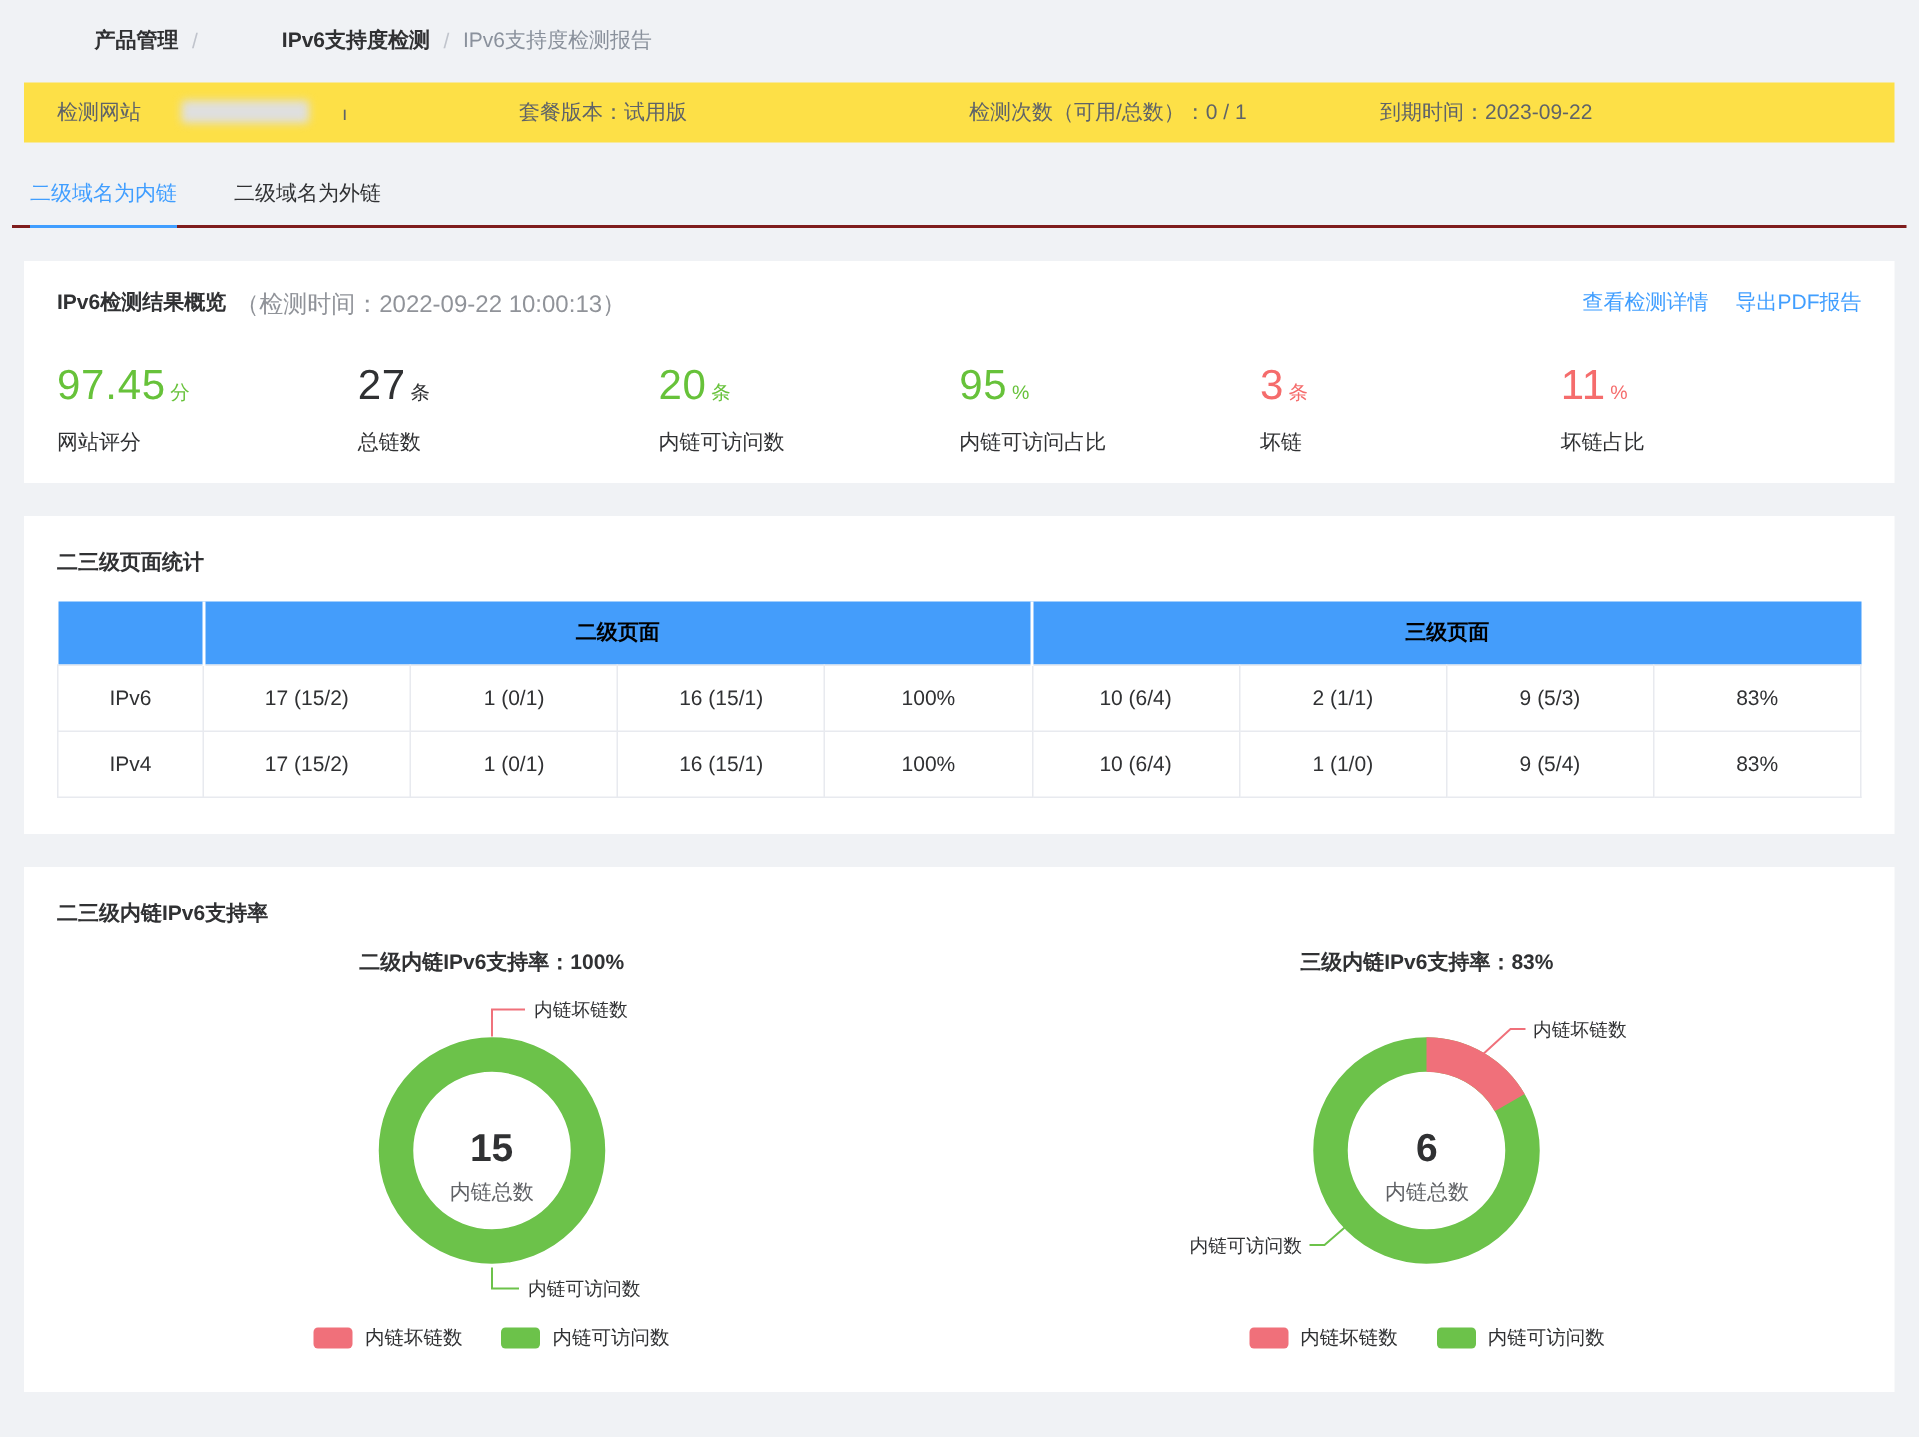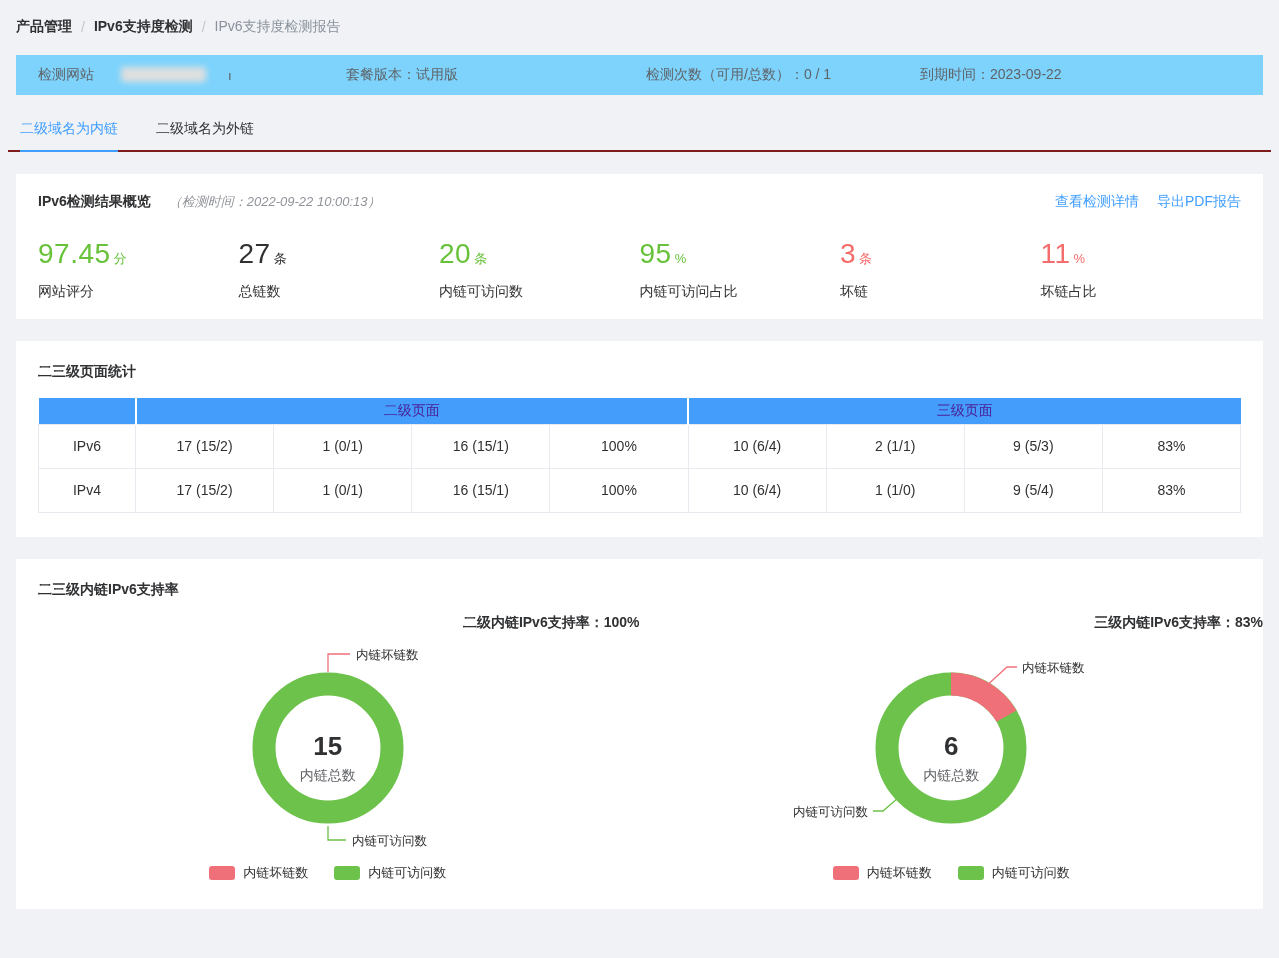--- a/index.html
+++ b/index.html
@@ -6,65 +6,65 @@
   html,body { width:1279px; height:958px; }
   body {
     background:#f0f2f5;
     font-family:"Liberation Sans","DejaVu Sans",sans-serif;
     color:#303133;
     font-size:14px;
     overflow:hidden;
   }
   
   .breadcrumb { padding:18px 16px 13px; display:flex; align-items:center; gap:9px; font-size:14px; }
-  .crumb-strong { font-weight:700; color:#303133; cursor:pointer; }
+  .crumb-strong { font-weight:700; color:#303133; cursor:pointer;margin-left:47px; }
   .crumb-sep { color:#c0c4cc; }
   .crumb-current { color:#8a919c; }
   
-  .info-bar { margin:6px 16px 0; background:#7dd3fc; height:40px; position:relative; color:#5f6368; }
+  .info-bar { margin:6px 16px 0; background:#fde047; height:40px; position:relative; color:#5f6368; }
   .info-bar > div { position:absolute; top:0; height:40px; display:flex; align-items:center; }
   .ib-site { left:22px; }
   .ib-blur { position:absolute; left:105px; top:12px; width:85px; height:15px; background:#dfdfdf; filter:blur(3px); border-radius:2px; }
   .ib-char { position:absolute; left:212px; top:0; height:40px; display:flex; align-items:center; font-size:13px; }
   .ib-plan { left:330px; }
   .ib-count { left:630px; }
   .ib-expiry { left:904px; }
   
   .tabs { margin:16px 8px 0; border-bottom:2px solid #7f1d1d; padding:0 12px; display:flex; }
   .tab { padding:9px 0 12px; margin-right:38px; margin-bottom:-2px; cursor:pointer; font-size:14px; color:#303133; }
   .tab.active { color:#409EFF; border-bottom:2px solid #409EFF; }
   
   .card { background:#fff; margin:22px 16px 0; }
   .card-title { font-weight:700; font-size:14px; color:#303133; }
   
   .overview { padding:19px 22px 18px; }
   .ov-head { display:flex; align-items:flex-start; }
-  .ov-subtitle { color:#909399; font-size:13px; margin-left:18px; flex:1;font-style:italic; }
+  .ov-subtitle { color:#909399; font-size:16px; margin-left:6px; flex:1; }
   .ov-actions { display:flex; gap:18px; }
   .ov-actions span { color:#409EFF; cursor:pointer; font-size:14px; }
   .stats { display:flex; margin-top:27px; }
   .stat { width:224px; }
   .stat-num { font-size:28px; font-weight:500; letter-spacing:0.5px; }
   .stat-unit { font-size:13px; font-weight:400; margin-left:3px; }
   .stat-label { margin-top:13px; font-size:14px; color:#303133; }
   
   .table-card { padding:22px 22px 24px; }
   table { width:100%; border-collapse:collapse; margin-top:17px; table-layout:fixed; }
   th, td { border:1px solid #e8eaef; text-align:center; font-size:14px; font-weight:400; }
-  tr.group-row th { background:#449dfb; color:#4c1d95; font-weight:400; height:26px; border:none; border-right:2px solid #fff; }
+  tr.group-row th { background:#449dfb; color:#000000; font-weight:700; height:42px; border:none; border-right:2px solid #fff; }
   tr.group-row th:last-child { border-right:none; }
   tr.sub-row th { height:44px; color:#303133; background:#fff; }
   tbody td { height:44px; color:#303133; }
   col.first { width:97px; }
   
   .charts-card { padding:22px 0 27px; }
   .charts-card .card-title { padding:0 22px; }
   .charts-row { display:flex; margin-top:15px; }
   .chart-block { flex:1; }
-  .chart-subtitle { text-align:right; font-weight:700; font-size:14px; color:#303133; }
+  .chart-subtitle { text-align:center; font-weight:700; font-size:14px; color:#303133; }
   .chart-area { position:relative; height:212px; margin-top:8px; }
   .donut-svg { position:absolute; left:calc(50% - 80px); top:28px; }
   .overlay-svg { position:absolute; left:calc(50% - 180px); top:0; pointer-events:none; }
   .overlay-svg text { font-size:12.5px; fill:#303133; font-family:"Liberation Sans","DejaVu Sans",sans-serif; }
   .donut-center { position:absolute; left:50%; top:108px; transform:translate(-50%,-50%); text-align:center; }
   .donut-value { font-size:26px; font-weight:700; color:#303133;margin-top:20px; }
   .donut-label { font-size:14px; color:#606266; margin-top:5px; }
   .legend { display:flex; justify-content:center; gap:26px; margin-top:12px; }
   .legend-item { display:flex; align-items:center; gap:8px; cursor:pointer; }
   .legend-swatch { width:26px; height:14px; border-radius:3px; }

